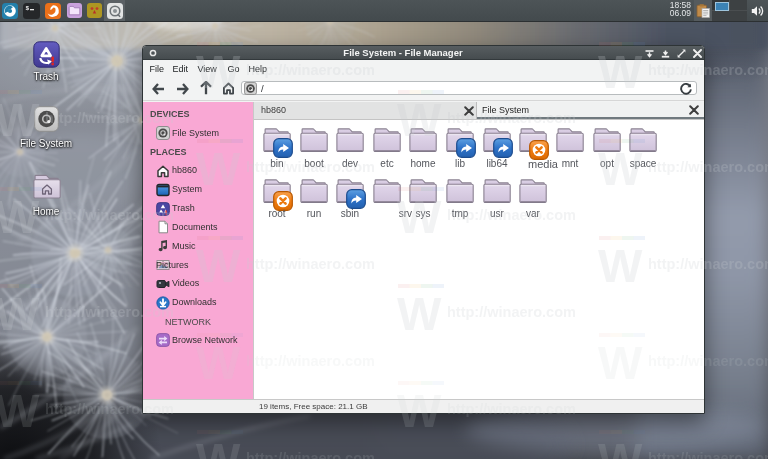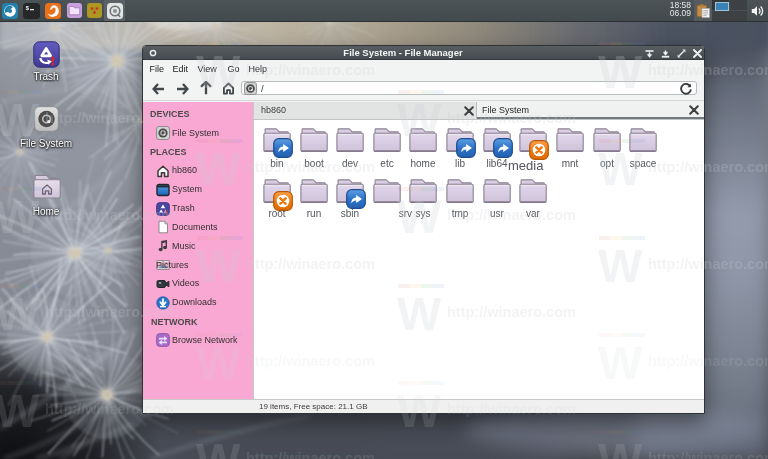--- a/index.html
+++ b/index.html
@@ -839,21 +839,21 @@
       </div>
 <div style="position:absolute;left:29px;top:176.4px;font-size:9px;color:#303030">Videos</div>
 <div style="position:absolute;left:13px;top:193.7px;width:14px;height:14px">
         <svg width="14" height="14" viewBox="0 0 14 14">
           <circle cx="7" cy="7" r="6.2" fill="#2a76c8" stroke="#1b54a0" stroke-width="0.8"></circle>
           <path d="M7 3.2 L7 8 M4.4 6.2 L7 9.4 L9.6 6.2" stroke="#fff" stroke-width="1.8" fill="none" stroke-linecap="round" stroke-linejoin="round"></path>
           <path d="M4 10.6 L10 10.6" stroke="#fff" stroke-width="1.4"></path>
         </svg>
       </div>
 <div style="position:absolute;left:29px;top:195.2px;font-size:9px;color:#303030">Downloads</div>
-<div style="position:absolute;left:8px;top:214.5px;font-size:9px;font-weight:bold;color:#4a4a4a">NETWORK</div>
+<div style="position:absolute;left:22px;top:214.5px;font-size:9px;font-weight:normal;color:#4a4a4a">NETWORK</div>
 <div style="position:absolute;left:13px;top:231.4px;width:14px;height:14px">
         <svg width="14" height="14" viewBox="0 0 14 14">
           <rect x="0.6" y="0.6" width="12.8" height="12.8" rx="3.2" fill="#a76cc8" stroke="#8450a2" stroke-width="0.8"></rect>
           <path d="M3 5.4 L8.2 5.4 L8.2 3.6 L11.4 6.2 L8.2 8.8 L8.2 7 L3 7 Z" fill="#ecdcf8" transform="translate(0,-0.6)"></path>
           <path d="M11 8.2 L5.8 8.2 L5.8 6.4 L2.6 9 L5.8 11.6 L5.8 9.8 L11 9.8 Z" fill="#ecdcf8" transform="translate(0,0.4)"></path>
         </svg>
       </div>
 <div style="position:absolute;left:29px;top:232.9px;font-size:9px;color:#303030">Browse Network</div>
 </div>
 <div style="position:absolute;left:111px;top:56px;width:450px;height:297px;background:#fff">
@@ -1082,21 +1082,21 @@
                 <stop offset="0.5" stop-color="#ef7c11"></stop>
                 <stop offset="1" stop-color="#dd6a00"></stop>
               </linearGradient>
             </defs>
 <rect x="0.7" y="0.7" width="18.6" height="18.6" rx="5" fill="url(#og1)" stroke="#b85800" stroke-width="1.2"></rect>
 <circle cx="10" cy="10" r="6.3" fill="#fff"></circle>
 <path d="M7.4 7.4 L12.6 12.6 M12.6 7.4 L7.4 12.6" stroke="#ec7a10" stroke-width="2.6" stroke-linecap="round"></path>
 </svg>
         </div>
 </div>
-<div style="position:absolute;left:508px;top:157.5px;width:50px;text-align:left;font-size:13px;color:#54565c">media</div>
+<div style="position:absolute;left:508px;top:157.5px;width:50px;text-align:right;font-size:11px;color:#54565c">media</div>
 <div style="position:absolute;left:556px;top:128px;width:28px;height:25px">
         <svg width="28" height="25" viewBox="0 0 28 25">
 <defs>
             <linearGradient id="fb" x1="0" y1="0" x2="0" y2="1">
 <stop offset="0" stop-color="#e9e2f0"></stop>
               <stop offset="0.18" stop-color="#ded3e8"></stop>
               <stop offset="1" stop-color="#cfc2da"></stop>
             </linearGradient>
 <linearGradient id="ft" x1="0" y1="0" x2="0" y2="1">
 <stop offset="0" stop-color="#ded3e7"></stop>

